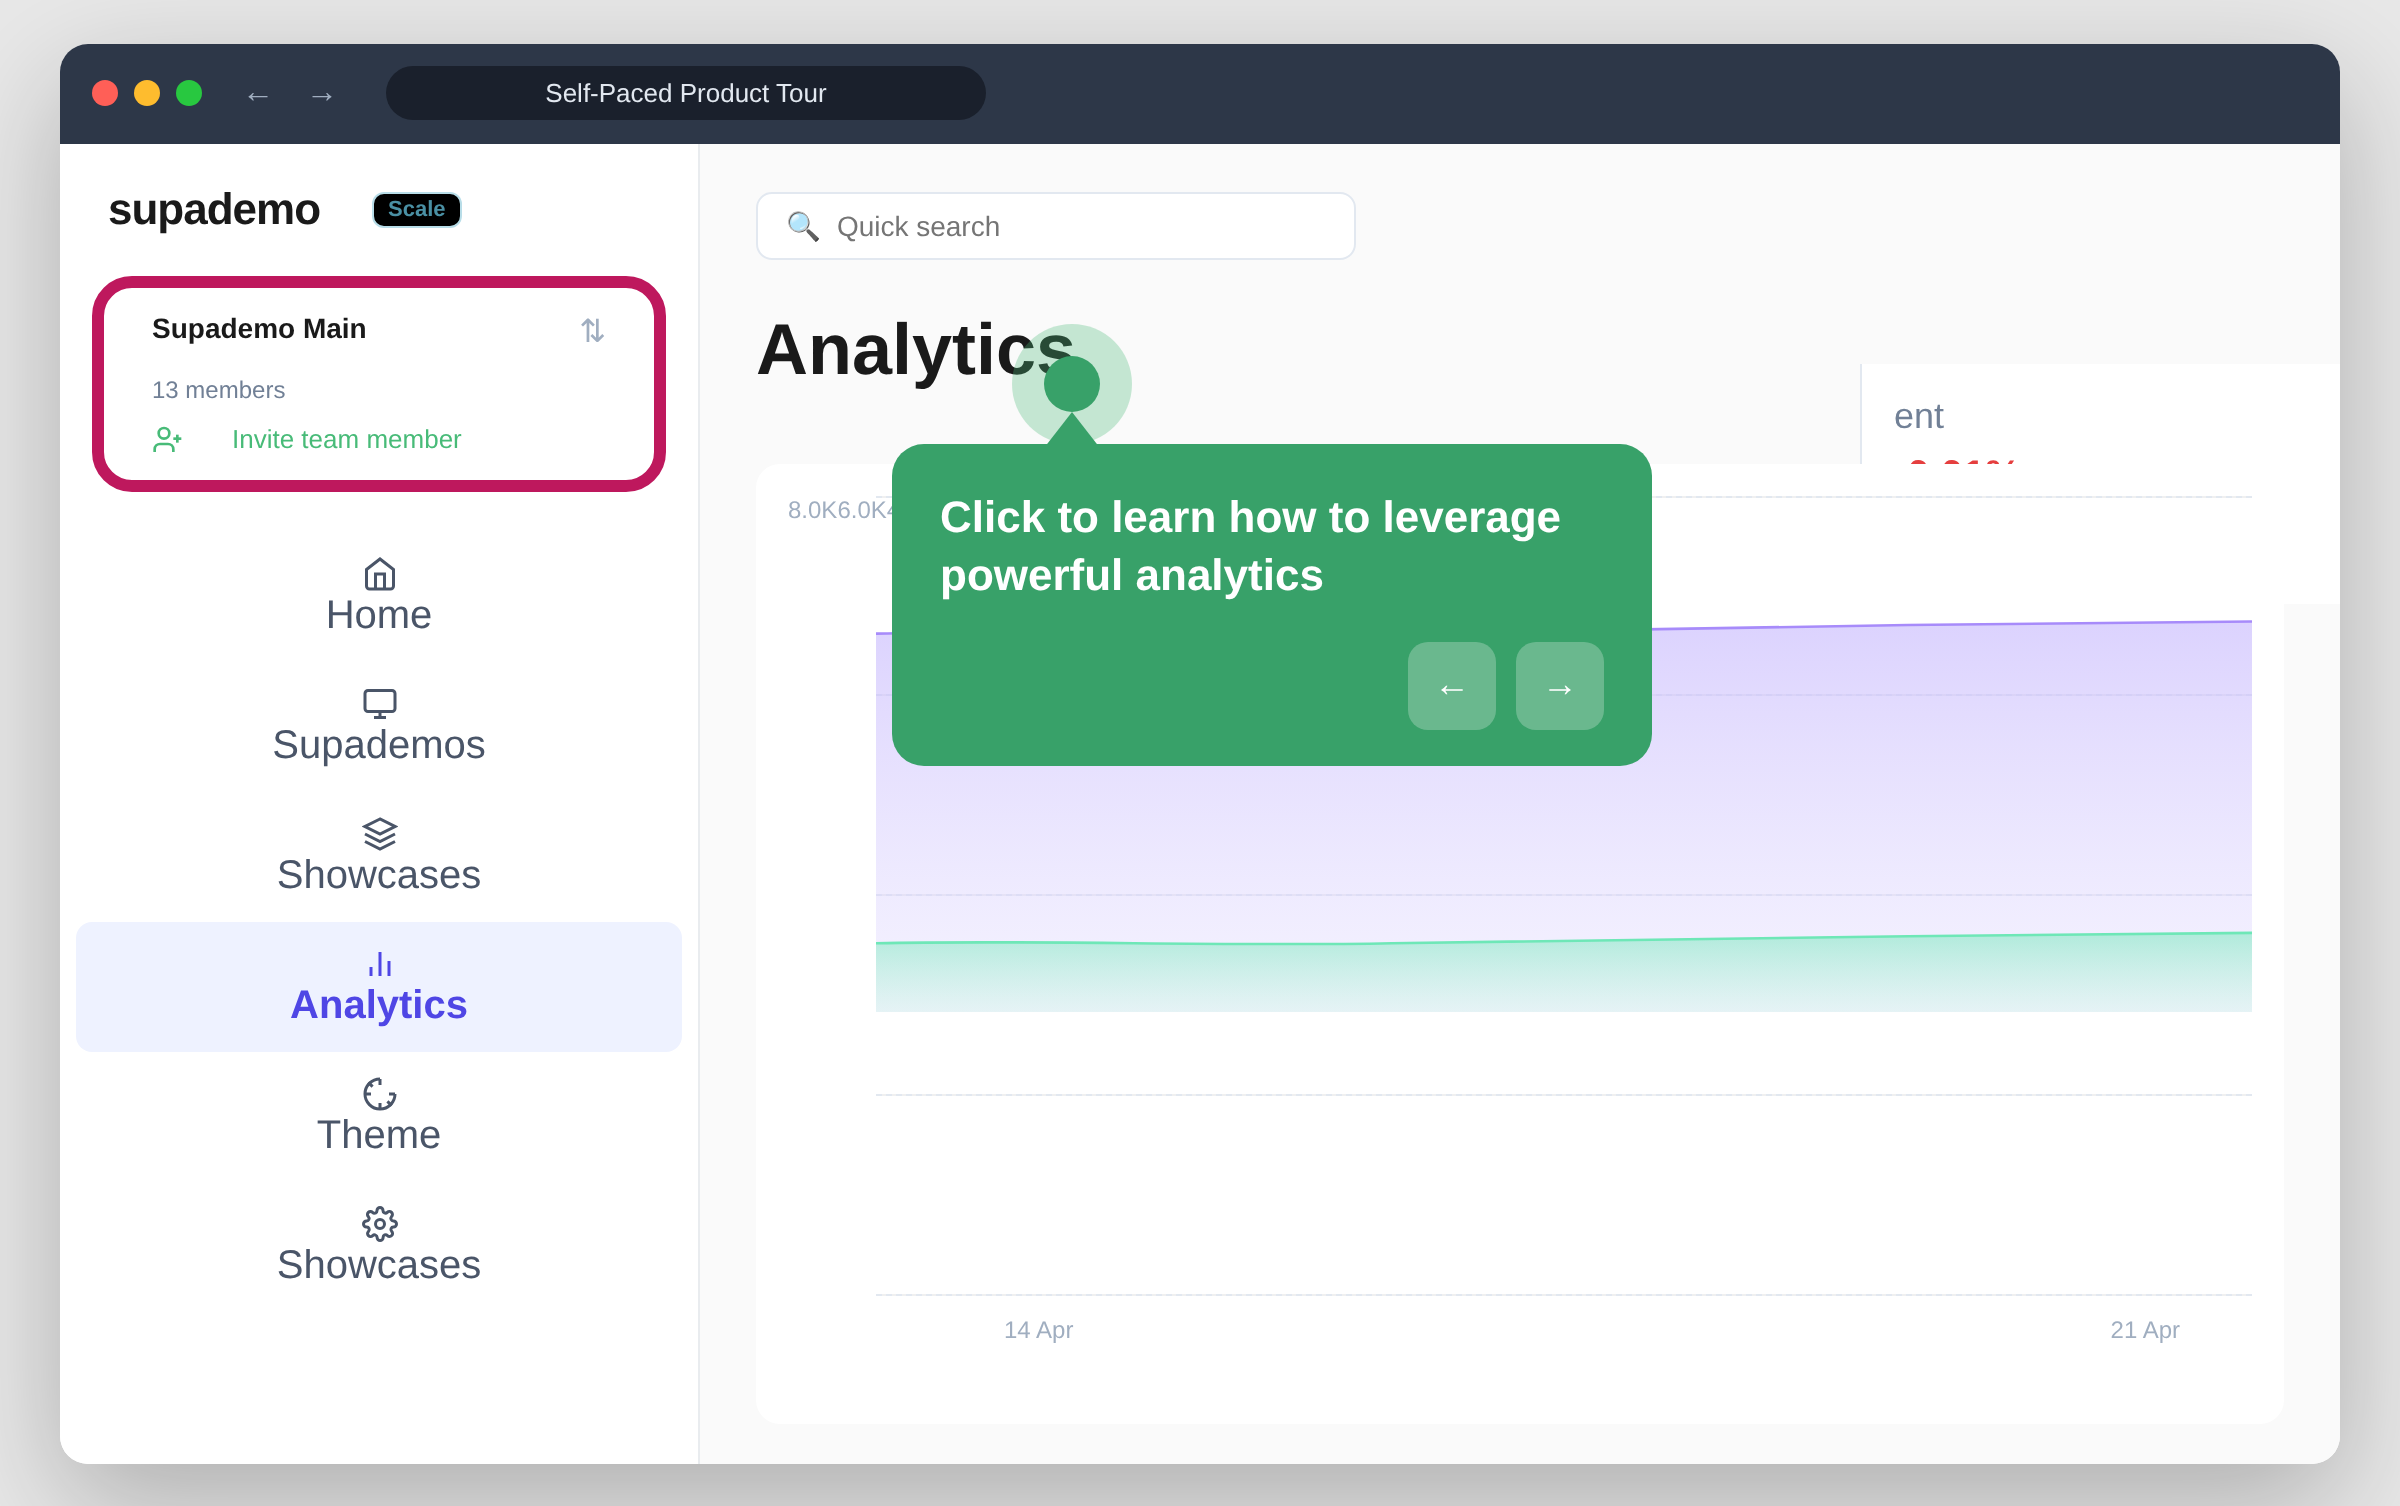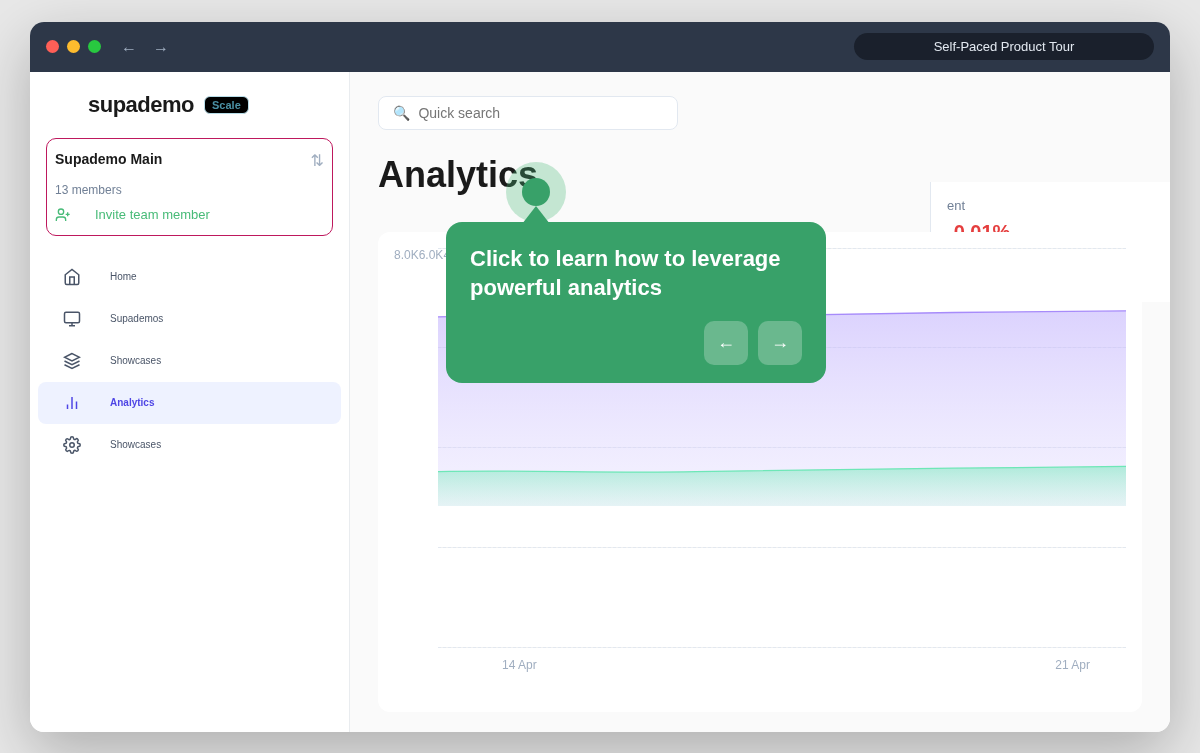--- a/index.html
+++ b/index.html
@@ -51,21 +51,21 @@
       color: #a0aec0;
       font-size: 16px;
       cursor: pointer;
       background: none;
       border: none;
       padding: 2px 4px;
     }
     .url-bar {
       flex: 1;
       display: flex;
-      justify-content: flex-end;
+      justify-content: flex-start;
       align-items: center;
     }
     .url-pill {
       background: #1a202c;
       border-radius: 20px;
       padding: 6px 24px;
       color: #e2e8f0;
       font-size: 13px;
       min-width: 300px;
       text-align: center;
@@ -82,43 +82,42 @@
       border-right: 1px solid #e9ecef;
       display: flex;
       flex-direction: column;
       padding: 20px 0;
       flex-shrink: 0;
     }
     .sidebar-logo {
       padding: 0 24px 20px;
       display: flex;
       align-items: center;
-      gap: 10px;
-      margin-left: 34px;
+      gap: 26px;
     }
     .logo-text {
       font-size: 22px;
       font-weight: 700;
       color: #1a1a1a;
       letter-spacing: -0.5px;
     }
     .scale-badge {
       background: #000000;
       color: #4a90a4;
       border: 1px solid #b8dde8;
       border-radius: 6px;
       font-size: 11px;
       font-weight: 600;
       padding: 2px 7px;
     }
     .workspace-card {
       margin: 0 16px 16px;
-      border: 1px solid #be185d;
-      border-radius: 10px;
-      padding: 12px 8px;
+      border: 6px solid #be185d;
+      border-radius: 20px;
+      padding: 12px 24px;
     }
     .workspace-header {
       display: flex;
       justify-content: space-between;
       align-items: flex-start;
     }
     .workspace-name {
       font-size: 14px;
       font-weight: 700;
       color: #1a1a1a;
@@ -147,28 +146,29 @@
       padding: 0;
       text-align: center;
     }
     .nav-section {
       flex: 1;
       padding: 4px 0;
     }
     .nav-item {
       display: flex;
       align-items: center;
-      gap: 28px;
+      gap: 0;
       padding: 11px 24px;
       cursor: pointer;
       border-radius: 8px;
       margin: 0 8px;
-      font-size: 10px;
+      font-size: 20px;
       color: #4a5568;
       font-weight: 500;
+      flex-direction: column;
     }
     .nav-item.active {
       background: #eef2ff;
       color: #4f46e5;
       font-weight: 600;
     }
     .nav-icon {
       width: 20px;
       height: 20px;
       display: flex;
@@ -361,21 +361,21 @@
       top: 110px;
       right: 0;
       width: 240px;
       background: #fff;
       border-left: 1px solid #e2e8f0;
       padding: 16px;
       height: 120px;
       overflow: hidden;
     }
     .partial-label {
-      font-size: 13px;
+      font-size: 18px;
       color: #718096;
       margin-bottom: 8px;
     }
     .partial-value {
       font-size: 20px;
       font-weight: 700;
       color: #e53e3e;
     }
   </style>
 </head>
@@ -463,20 +463,29 @@
           <div class="nav-icon">
             <svg width="18" height="18" viewBox="0 0 24 24" fill="none" stroke="#4f46e5" stroke-width="2">
               <line x1="18" y1="20" x2="18" y2="10"></line>
               <line x1="12" y1="20" x2="12" y2="4"></line>
               <line x1="6" y1="20" x2="6" y2="14"></line>
             </svg>
           </div>
           <span>Analytics</span>
         </div>
 
+        <div class="nav-item">
+          <div class="nav-icon">
+            <svg width="18" height="18" viewBox="0 0 24 24" fill="none" stroke="currentColor" stroke-width="2">
+              <path d="M12 2a10 10 0 1 0 10 10"></path>
+              <path d="M12 2v4M12 18v4M4.22 4.22l2.83 2.83M16.95 16.95l2.83 2.83M2 12h4M18 12h4"></path>
+            </svg>
+          </div>
+          <span>Theme</span>
+        </div>
 
         <div class="nav-item">
           <div class="nav-icon">
             <svg width="18" height="18" viewBox="0 0 24 24" fill="none" stroke="currentColor" stroke-width="2">
               <circle cx="12" cy="12" r="3"></circle>
               <path d="M19.4 15a1.65 1.65 0 0 0 .33 1.82l.06.06a2 2 0 0 1-2.83 2.83l-.06-.06a1.65 1.65 0 0 0-1.82-.33 1.65 1.65 0 0 0-1 1.51V21a2 2 0 0 1-4 0v-.09A1.65 1.65 0 0 0 9 19.4a1.65 1.65 0 0 0-1.82.33l-.06.06a2 2 0 0 1-2.83-2.83l.06-.06A1.65 1.65 0 0 0 4.68 15a1.65 1.65 0 0 0-1.51-1H3a2 2 0 0 1 0-4h.09A1.65 1.65 0 0 0 4.6 9a1.65 1.65 0 0 0-.33-1.82l-.06-.06a2 2 0 0 1 2.83-2.83l.06.06A1.65 1.65 0 0 0 9 4.68a1.65 1.65 0 0 0 1-1.51V3a2 2 0 0 1 4 0v.09a1.65 1.65 0 0 0 1 1.51 1.65 1.65 0 0 0 1.82-.33l.06-.06a2 2 0 0 1 2.83 2.83l-.06.06A1.65 1.65 0 0 0 19.4 9a1.65 1.65 0 0 0 1.51 1H21a2 2 0 0 1 0 4h-.09a1.65 1.65 0 0 0-1.51 1z"></path>
             </svg>
           </div>
           <span>Showcases</span>
         </div>

